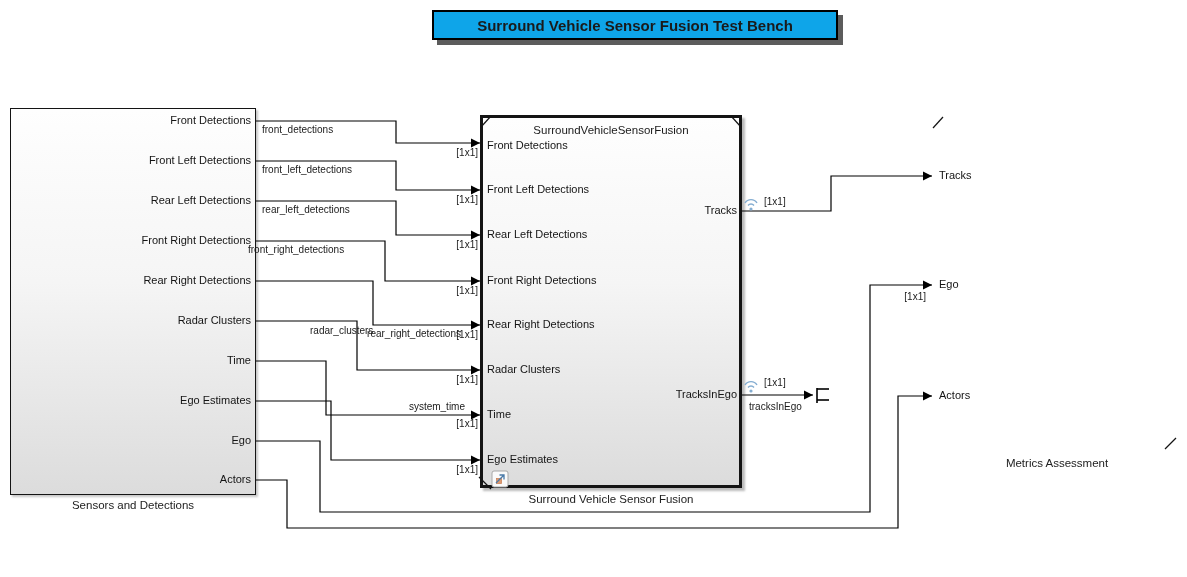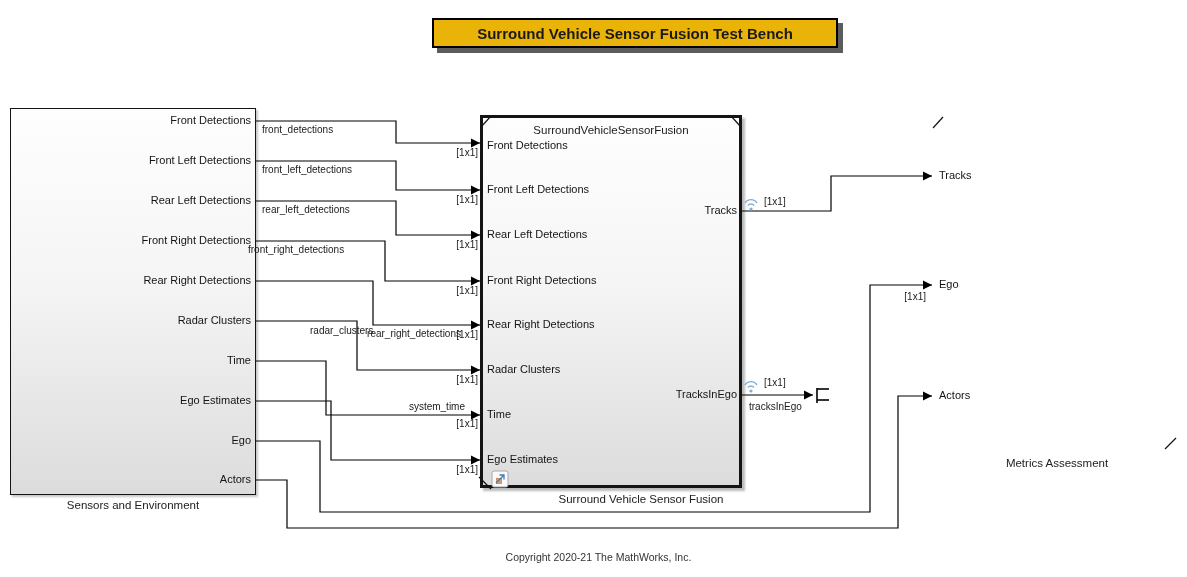--- a/index.html
+++ b/index.html
@@ -1,21 +1,21 @@
 <!DOCTYPE html>
 <html><head>
 <meta charset="utf-8">
 <style>
   html,body{margin:0;padding:0;background:#fff;}
   .canvas{position:relative;width:1187px;height:577px;background:#ffffff;overflow:hidden;
           font-family:"Liberation Sans",sans-serif;color:#1a1a1a;}
-  .banner{position:absolute;left:432px;top:10px;width:402px;height:26px;background:#eab308;
+  .banner{position:absolute;left:432px;top:10px;width:402px;height:26px;background:#0ea5e9;
           border:2px solid #000;box-shadow:5px 5px 0 rgba(70,70,70,.88);
           display:flex;align-items:center;justify-content:center;
-          font-weight:bold;font-size:15px;white-space:nowrap;margin-top:8px;}
+          font-weight:bold;font-size:15px;white-space:nowrap;}
   .block{position:absolute;box-sizing:border-box;
          background:linear-gradient(180deg,#fefefe 0%,#f5f5f5 45%,#dcdcdc 100%);
          border:1.5px solid #141414;box-shadow:2px 2px 2px rgba(130,130,130,.45);}
   .block.bold{border-width:3px;box-shadow:3px 3px 2px rgba(120,120,120,.5);}
   .block-title{position:absolute;top:6px;left:0;right:0;text-align:center;font-size:11.5px;}
   .caption{position:absolute;font-size:11.5px;transform:translateX(-50%);white-space:nowrap;color:#222;}
   .port-label{position:absolute;font-size:11px;line-height:13px;height:13px;white-space:nowrap;color:#141414;}
   .sig{position:absolute;font-size:10px;line-height:12px;white-space:nowrap;color:#1a1a1a;}
   .copyright{position:absolute;top:551px;left:10px;width:1177px;text-align:center;font-size:10.5px;color:#333;}
   svg#wire-layer{position:absolute;left:0;top:0;pointer-events:none;}
@@ -26,22 +26,22 @@
 <div class="canvas">
   <div class="banner">Surround Vehicle Sensor Fusion Test Bench</div>
 
   <div class="block" id="block-0" style="left: 10px; top: 108px; width: 246px; height: 387px;"></div>
 
   <div class="block bold" id="block-1" style="left: 480px; top: 115px; width: 262px; height: 373px;">
     <div class="block-title">SurroundVehicleSensorFusion</div>
   </div>
 
 
-  <div class="caption" id="caption-0" style="left: 133px; top: 499px;">Sensors and Environment</div>
-  <div class="caption" id="caption-1" style="left: 611px; top: 493px; margin-left: 30px;">Surround Vehicle Sensor Fusion</div>
+  <div class="caption" id="caption-0" style="left: 133px; top: 499px;">Sensors and Detections</div>
+  <div class="caption" id="caption-1" style="left: 611px; top: 493px;">Surround Vehicle Sensor Fusion</div>
   <div class="caption" id="caption-2" style="left: 1057px; top: 457px;">Metrics Assessment</div>
 
   <svg id="wire-layer" width="1187" height="577" viewBox="0 0 1187 577">
       <g>
         <polyline points="256,121 396,121 396,143 480,143" fill="none" stroke="#000000" stroke-width="1.2"></polyline>
         <polygon points="480,143 471,138.5 471,147.5" fill="#000000"></polygon>
       </g>
       <g>
         <polyline points="256,161 396,161 396,190 480,190" fill="none" stroke="#000000" stroke-width="1.2"></polyline>
         <polygon points="480,190 471,185.5 471,194.5" fill="#000000"></polygon>
@@ -106,21 +106,20 @@
         <path d="M 748 387.5 A 3.8 3.8 0 0 1 754 387.5"></path>
         <circle cx="751" cy="391" r="1.6" fill="#84add1" stroke="none"></circle>
       </g>
       <g>
         <rect x="492" y="471" width="16" height="16" rx="2" fill="#fafafa" stroke="#a8a8a8" stroke-width="1"></rect>
         <rect x="496.5" y="478.5" width="5" height="5" fill="#e09a70" stroke="#c9835a" stroke-width="0.8"></rect>
         <path d="M 496 483 L 503.5 475.5 M 499.5 475 L 504 475 L 504 479.5" stroke="#4a7aa8" fill="none" stroke-width="1.3"></path>
       </g>
     </svg>
 
-  <div class="copyright">Copyright 2020-21 The MathWorks, Inc.</div>
 <div class="port-label" style="top: 114px; right: 936px;">Front Detections</div>
     <div class="port-label" style="top: 154px; right: 936px;">Front Left Detections</div>
     <div class="port-label" style="top: 194px; right: 936px;">Rear Left Detections</div>
     <div class="port-label" style="top: 234px; right: 936px;">Front Right Detections</div>
     <div class="port-label" style="top: 274px; right: 936px;">Rear Right Detections</div>
     <div class="port-label" style="top: 314px; right: 936px;">Radar Clusters</div>
     <div class="port-label" style="top: 354px; right: 936px;">Time</div>
     <div class="port-label" style="top: 394px; right: 936px;">Ego Estimates</div>
     <div class="port-label" style="top: 434px; right: 936px;">Ego</div>
     <div class="port-label" style="top: 473px; right: 936px;">Actors</div>

